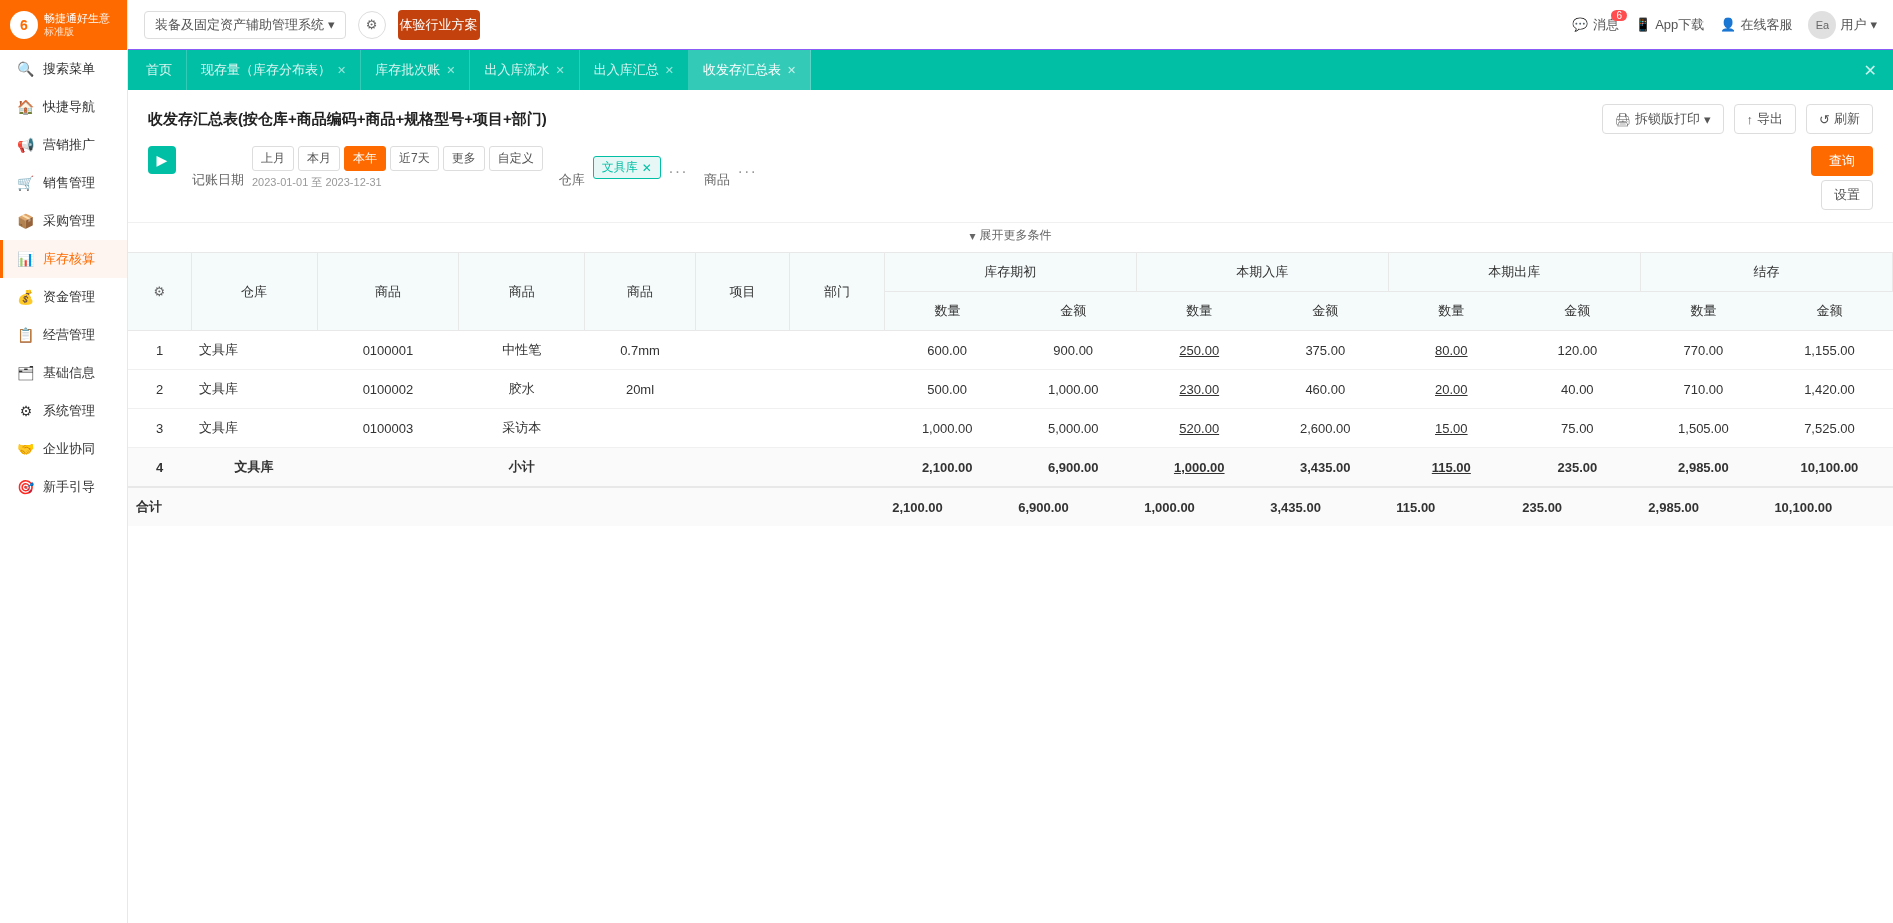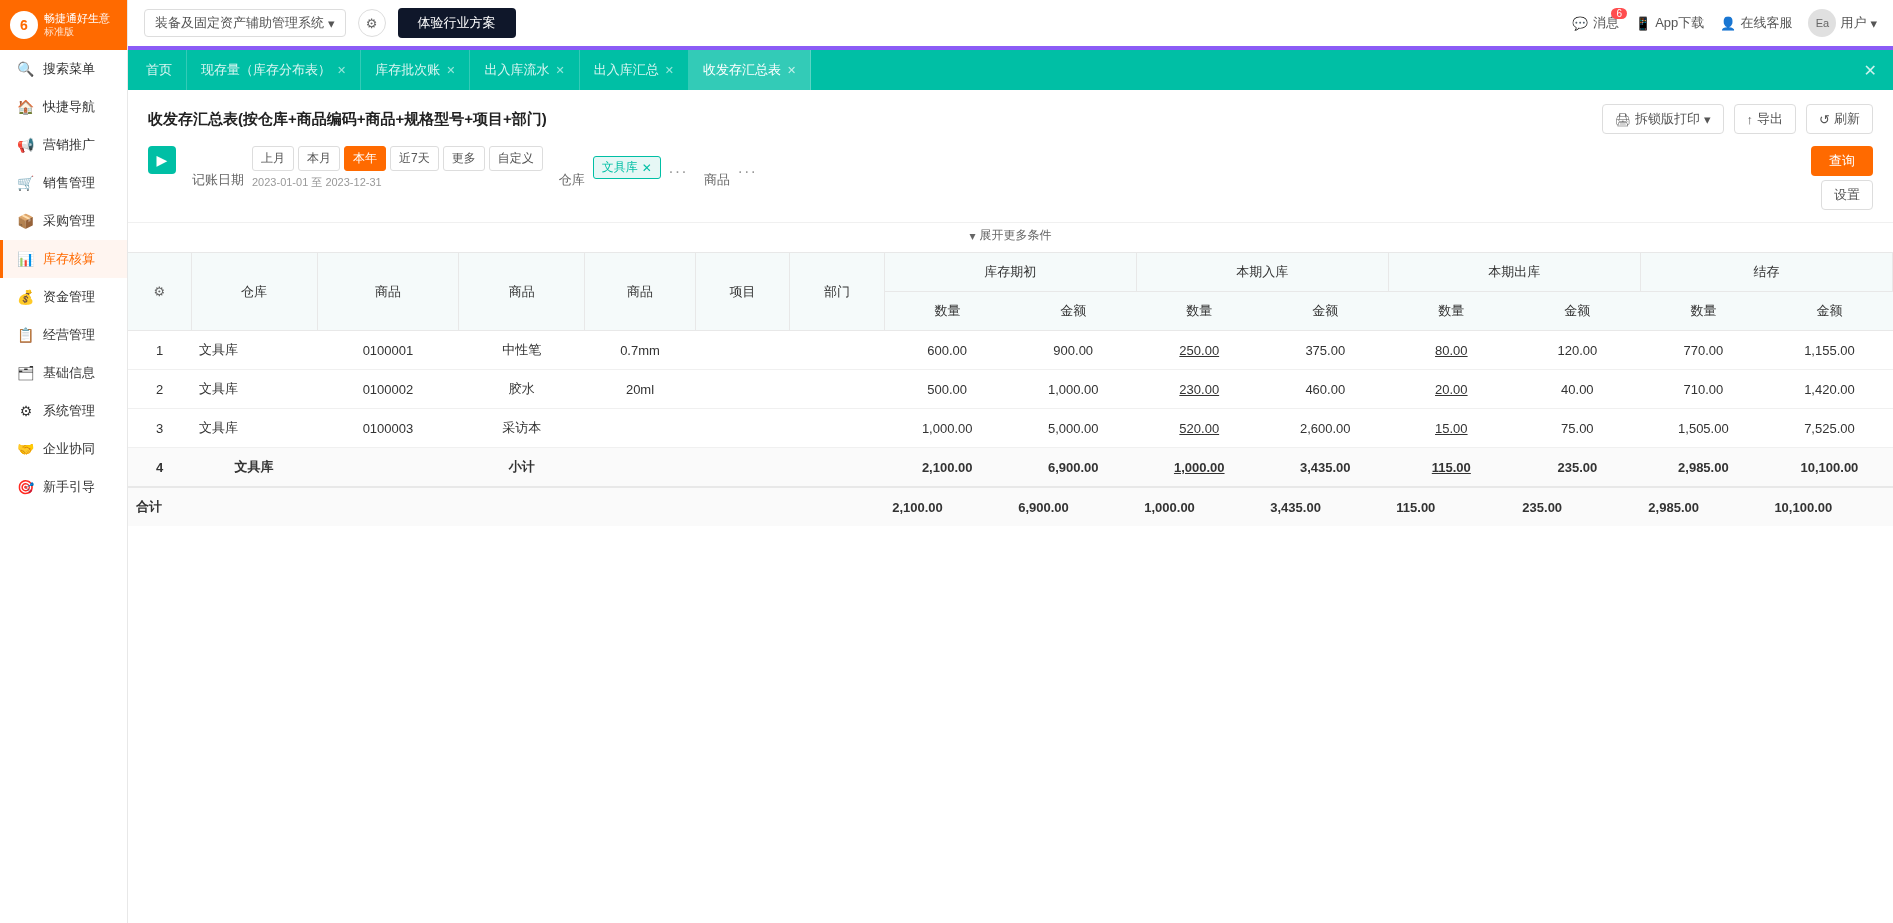--- a/index.html
+++ b/index.html
@@ -49,42 +49,42 @@
     .main {
       flex: 1;
       display: flex;
       flex-direction: column;
       overflow: hidden;
     }
 
     
     .top-header {
       background: white;
-      border-bottom: 4px solid #8b5cf6;
+      border-bottom: 1px solid #8b5cf6;
       display: flex;
       align-items: center;
       justify-content: space-between;
       padding: 0 16px;
       height: 50px;
       flex-shrink: 0;
     }
     .top-header-left { display: flex; align-items: center; gap: 12px; }
     .system-select {
       display: flex; align-items: center; gap: 4px;
       border: 1px solid #ddd; border-radius: 4px; padding: 4px 10px;
       cursor: pointer; color: #555; font-size: 13px;
     }
     .gear-btn {
       width: 28px; height: 28px; border-radius: 50%;
       border: 1px solid #ddd; display: flex; align-items: center; justify-content: center;
       cursor: pointer; color: #666;
     }
     .experience-btn {
-      background: #0f172a; color: white; border: none;
-      padding: 6px 20px; border-radius: 4px; cursor: pointer; font-size: 13px;
+      background: #c2410c; color: white; border: none;
+      padding: 6px 2px; border-radius: 4px; cursor: pointer; font-size: 13px;
     }
     .top-header-right { display: flex; align-items: center; gap: 16px; color: #555; font-size: 13px; }
     .top-header-right .icon-item { display: flex; align-items: center; gap: 4px; cursor: pointer; position: relative; }
     .badge { background: #ff4d4f; color: white; border-radius: 10px; font-size: 10px; padding: 0 5px; position: absolute; top: -6px; right: -8px; }
     .user-avatar { width: 28px; height: 28px; background: #e0e0e0; border-radius: 50%; display: flex; align-items: center; justify-content: center; font-size: 11px; color: #666; }
 
     
     .tab-bar {
       background: #00bfa5;
       display: flex;

